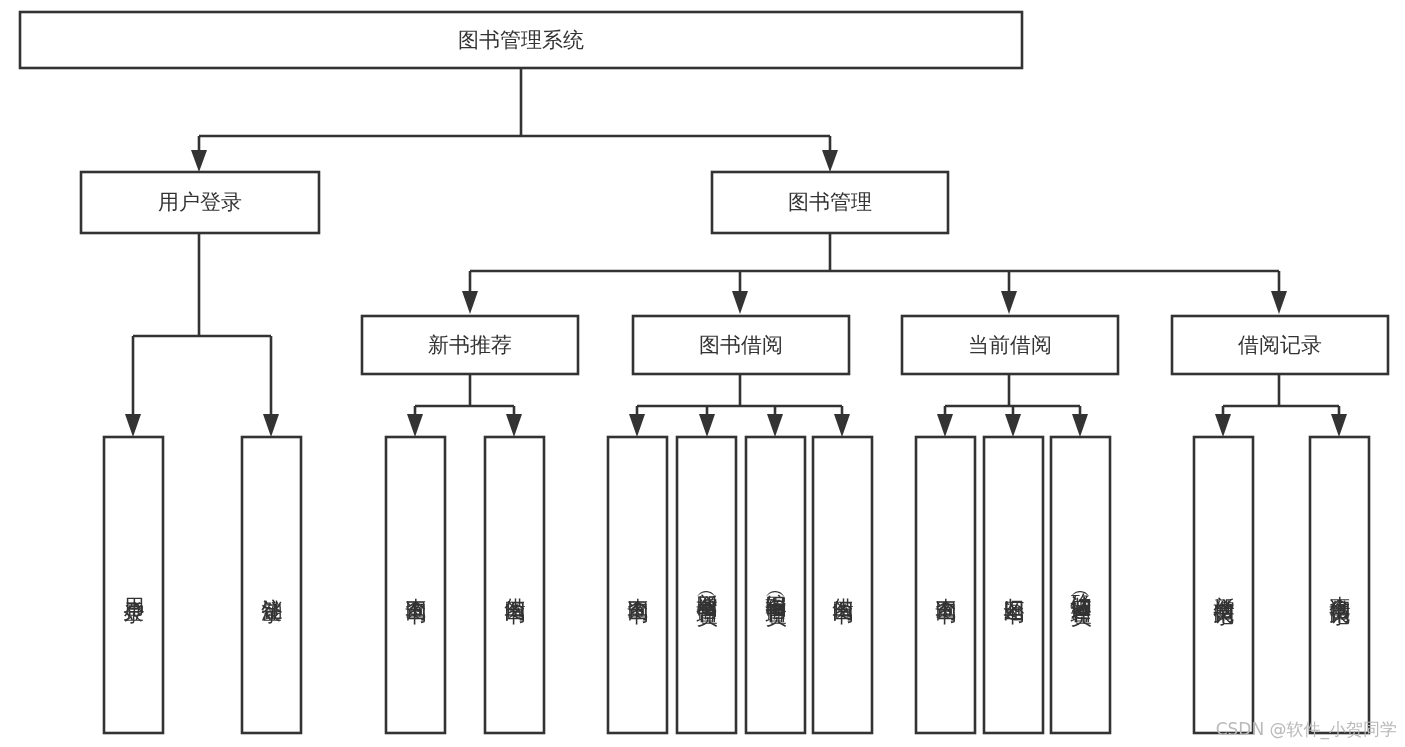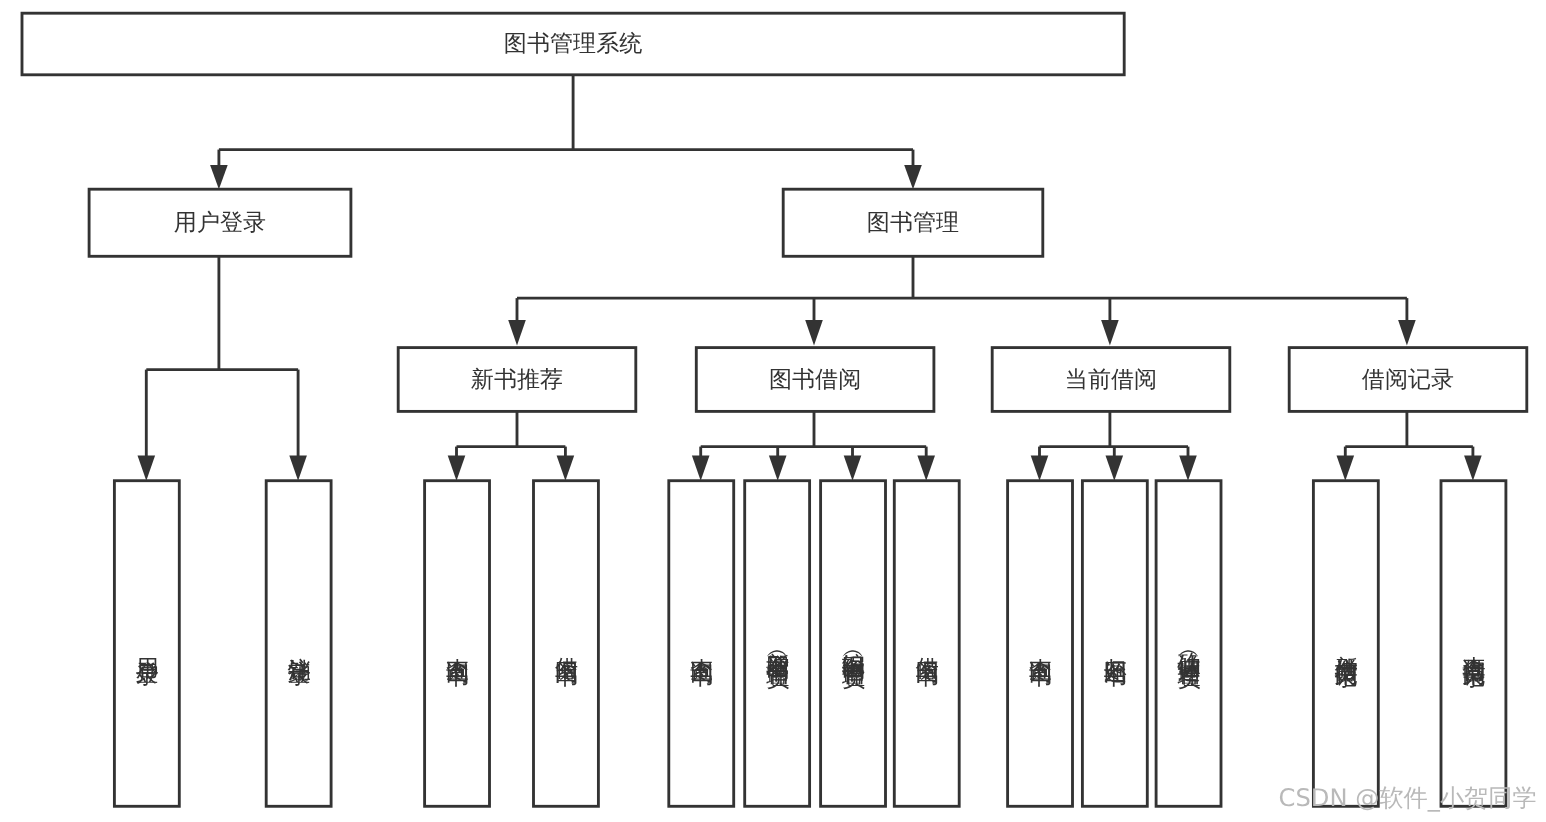--- a/index.html
+++ b/index.html
@@ -62,21 +62,21 @@
     display: flex;
     align-items: center;
     justify-content: center;
     pointer-events: none;
   }
   .watermark {
     position: absolute;
     right: 8px;
     bottom: 6px;
     font-family: "DejaVu Sans", "Liberation Sans", sans-serif;
-    font-size: 22px;
+    font-size: 17px;
     color: #b9b9b9;
     white-space: nowrap;
   }
 </style>
 </head>
 <body>
 
 <div id="diagram-root">
 
   <svg class="diagram-svg" viewBox="0 0 1405 747">

